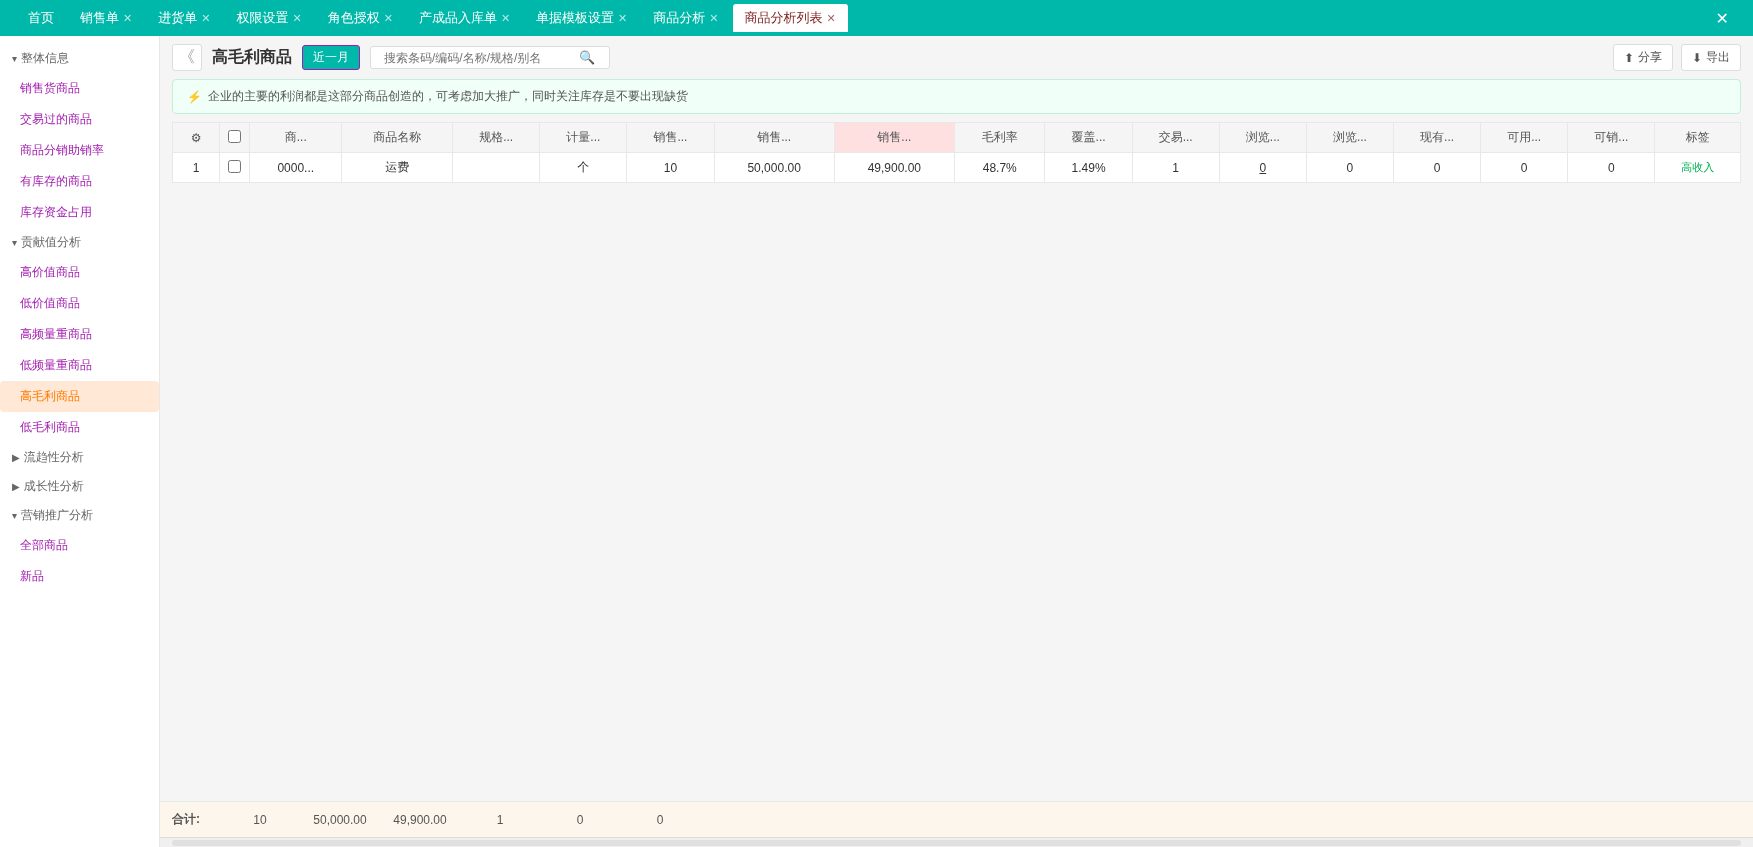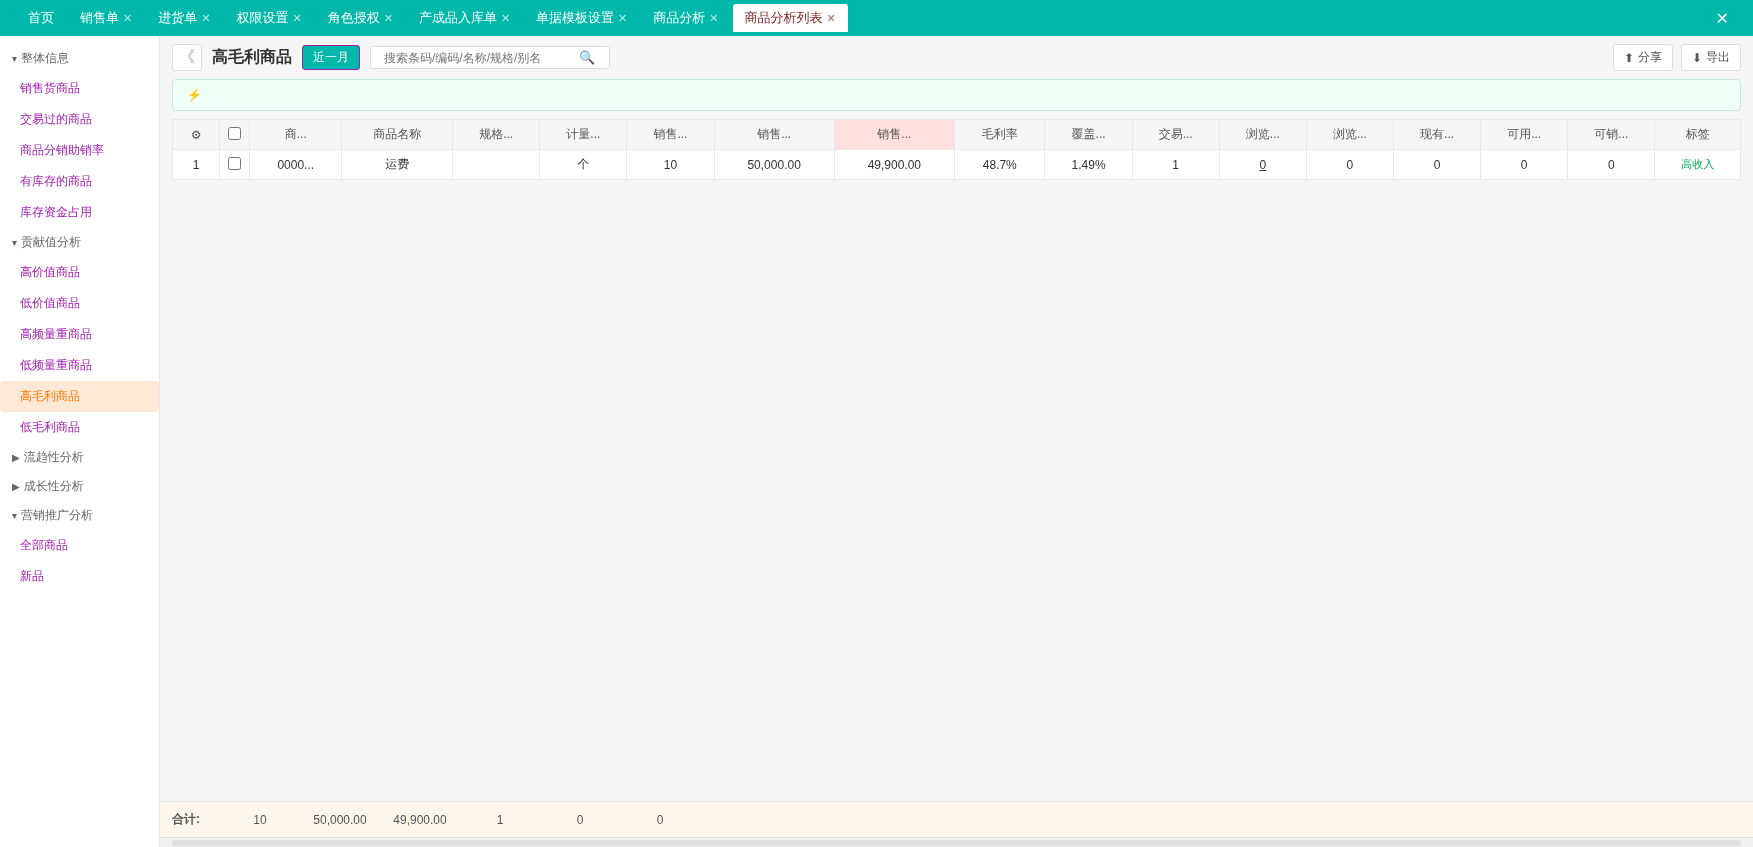--- a/index.html
+++ b/index.html
@@ -374,20 +374,21 @@
         </button>
         <button class="action-btn">
           <span>⬇</span>
           <span>导出</span>
         </button>
       </div>
     </div>
 
     <div class="info-banner">
       <span class="info-icon">⚡</span>
+      <span>企业的主要的利润都是这部分商品创造的，可考虑加大推广，同时关注库存是不要出现缺货</span>
     </div>
 
     <div class="table-wrapper">
       <table>
         <thead>
           <tr>
             <th>⚙</th>
             <th><input type="checkbox" style=""></th>
             <th><span>商...</span></th>
             <th><span>商品名称</span></th>

